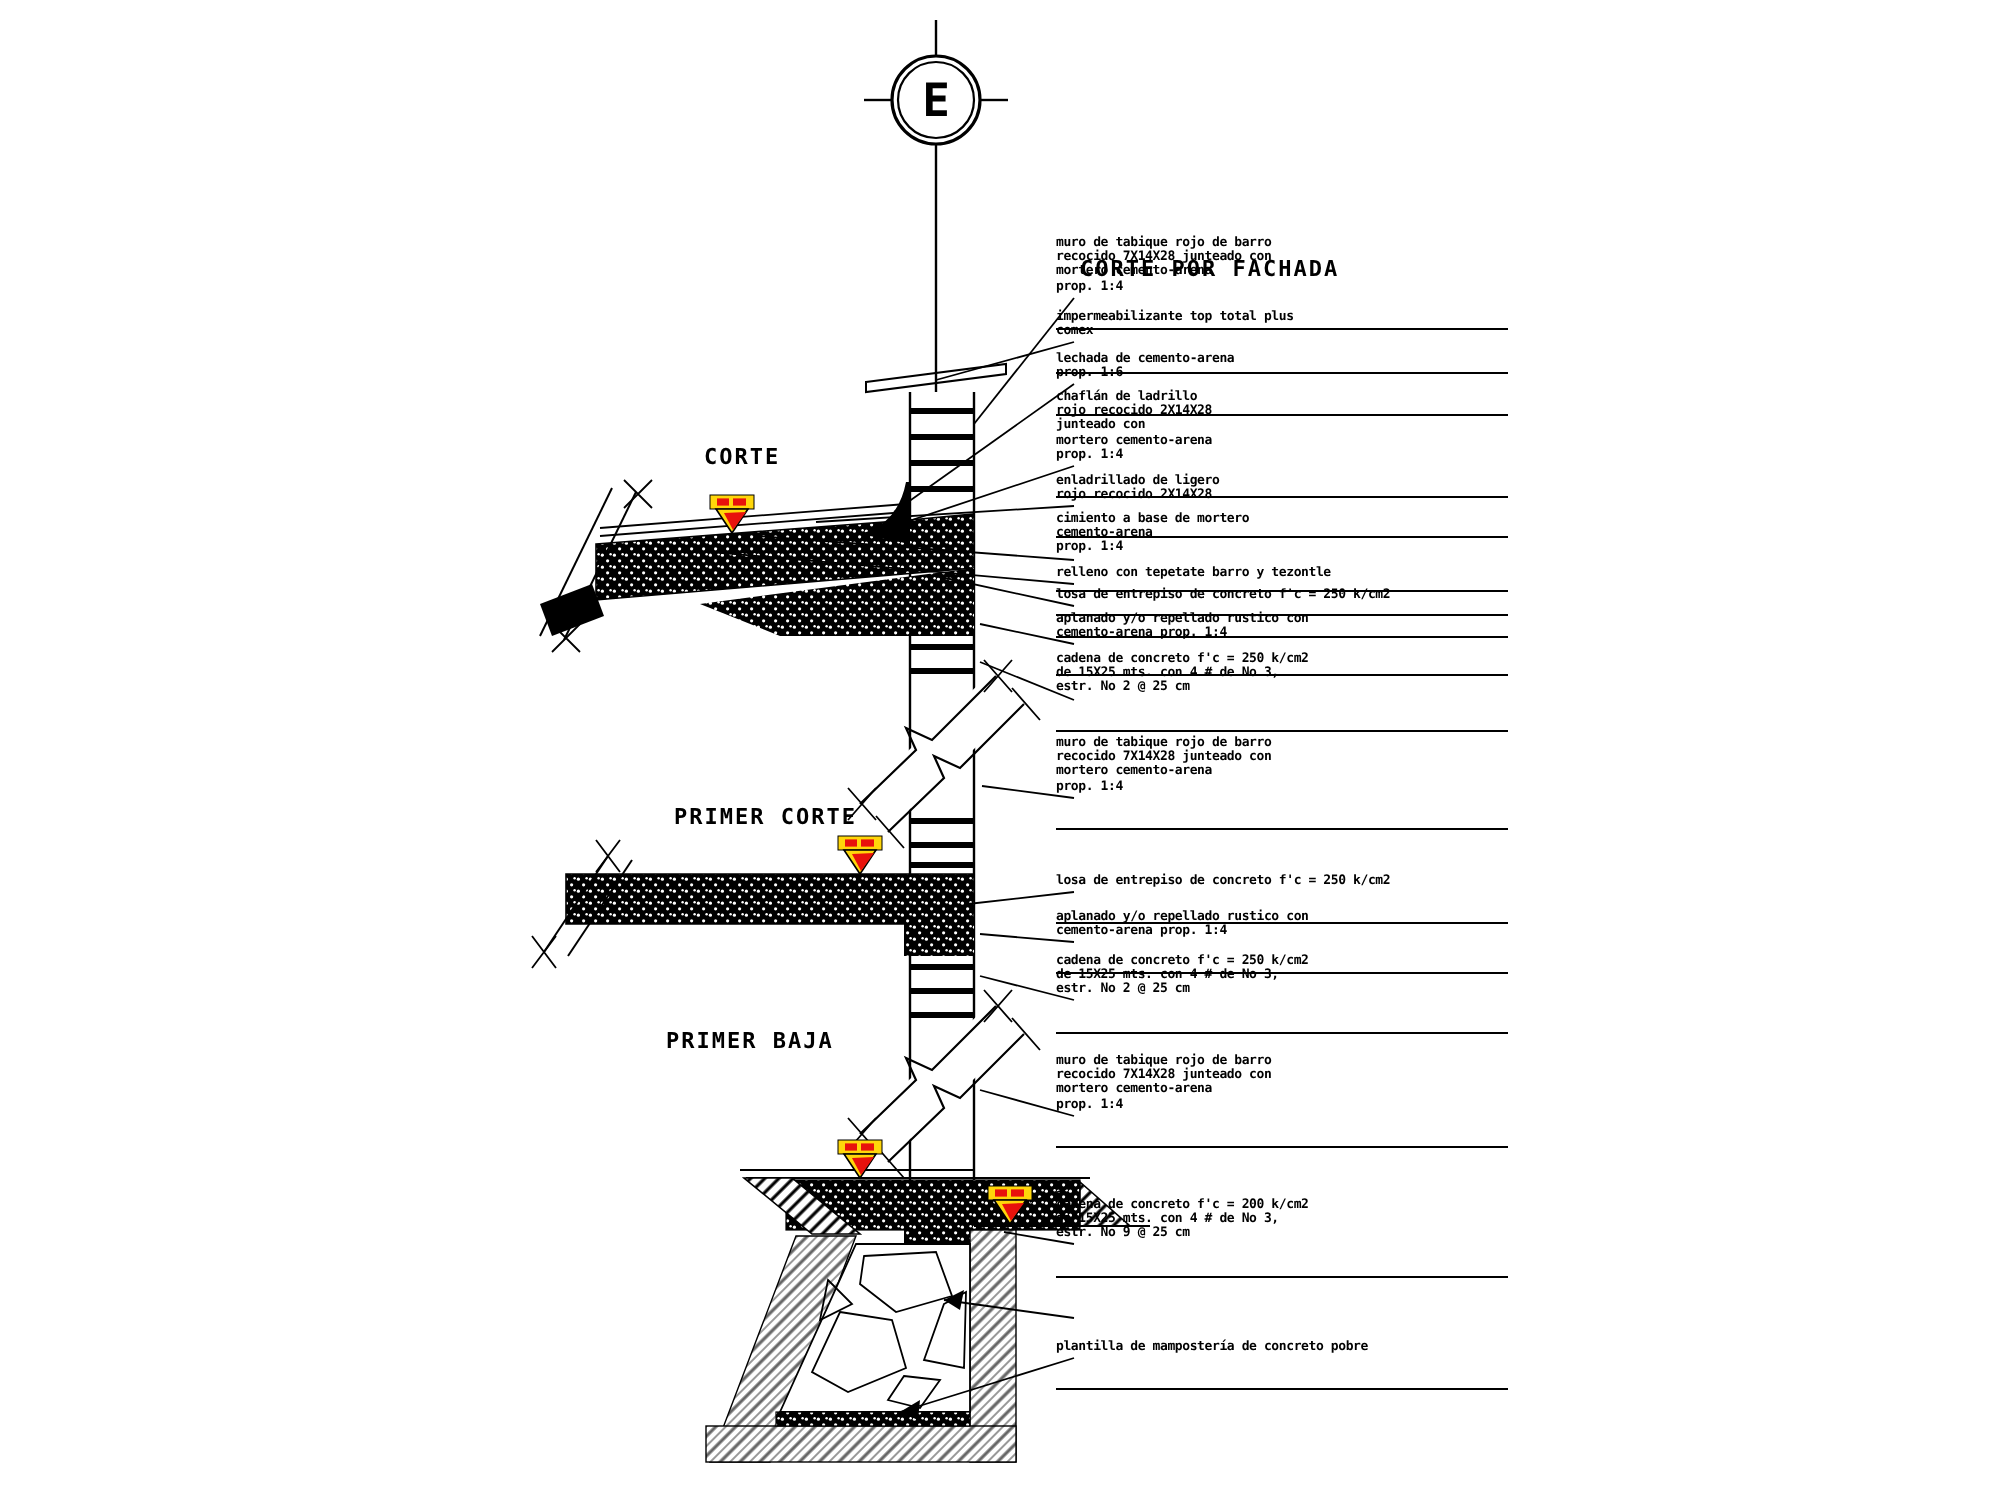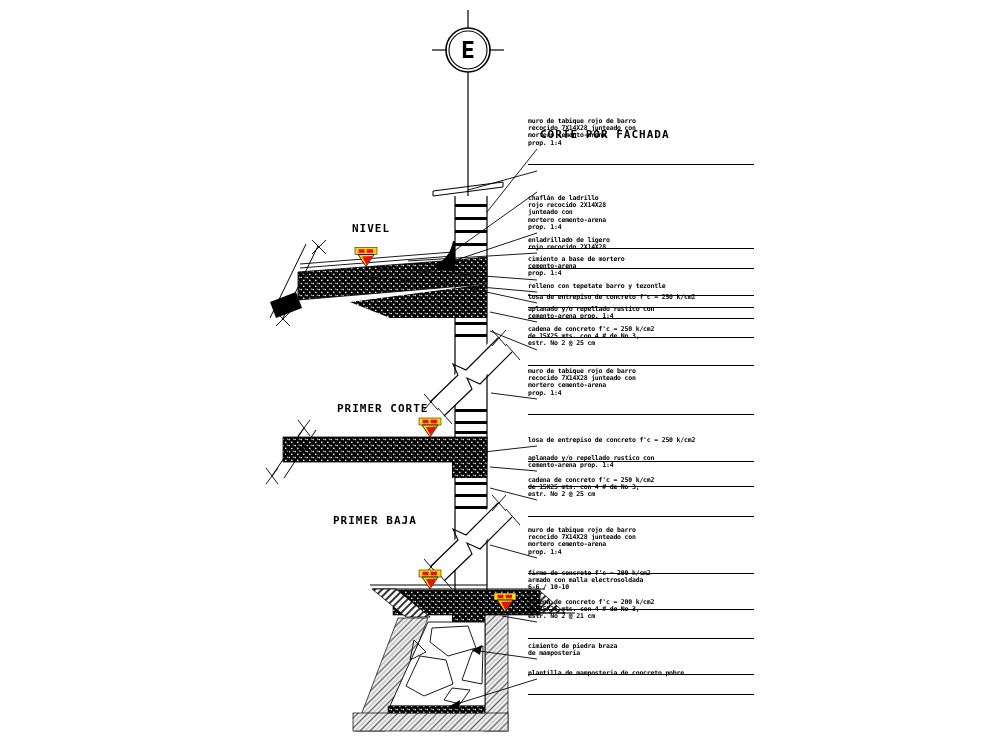--- a/index.html
+++ b/index.html
@@ -162,28 +162,32 @@
       <line x1="432" y1="50" x2="446" y2="50" stroke="#000" stroke-width="1.2"></line>
       <line x1="490" y1="50" x2="504" y2="50" stroke="#000" stroke-width="1.2"></line>
       <circle cx="468" cy="50" r="22" fill="none" stroke="#000" stroke-width="1.6"></circle>
       <circle cx="468" cy="50" r="19" fill="none" stroke="#000" stroke-width="1.1"></circle>
       <text x="468" y="58" text-anchor="middle" font-family="DejaVu Sans Mono, monospace" font-size="23" font-weight="bold" fill="#000">E</text>
     </g>
   </svg>
 
   <div class="title">CORTE POR FACHADA</div>
 
-  <div class="lvl" style="left:352px;top:223px">NIVEL</div>
+  <div class="lvl" style="left:352px;top:223px">CORTE</div>
   <div class="lvl" style="left:337px;top:403px">PRIMER CORTE</div>
   <div class="lvl" style="left:333px;top:515px">PRIMER BAJA</div>
 
   <div class="ann" style="top:118px">muro de tabique rojo de barro
 recocido 7X14X28 junteado con
 mortero cemento-arena
 prop. 1:4</div>
+  <div class="ann" style="top:155px">impermeabilizante top total plus
+comex</div>
+  <div class="ann" style="top:176px">lechada de cemento-arena
+prop. 1:6</div>
   <div class="ann" style="top:195px">chaflán de ladrillo
 rojo recocido 2X14X28
 junteado con
 mortero cemento-arena
 prop. 1:4</div>
   <div class="ann" style="top:237px">enladrillado de ligero
 rojo recocido 2X14X28</div>
   <div class="ann" style="top:256px">cimiento a base de mortero
 cemento-arena
 prop. 1:4</div>
@@ -201,23 +205,18 @@
   <div class="ann" style="top:437px">losa de entrepiso de concreto f'c = 250 k/cm2</div>
   <div class="ann" style="top:455px">aplanado y/o repellado rustico con
 cemento-arena prop. 1:4</div>
   <div class="ann" style="top:477px">cadena de concreto f'c = 250 k/cm2
 de 15X25 mts. con 4 # de No 3,
 estr. No 2 @ 25 cm</div>
   <div class="ann" style="top:527px">muro de tabique rojo de barro
 recocido 7X14X28 junteado con
 mortero cemento-arena
 prop. 1:4</div>
-  <div class="ann" style="top:570px">firme de concreto f'c = 200 k/cm2
-armado con malla electrosoldada
-6-6 / 10-10</div>
   <div class="ann" style="top:599px">cadena de concreto f'c = 200 k/cm2
 de 15X25 mts. con 4 # de No 3,
-estr. No 2 @ 21 cm</div>
-  <div class="ann" style="top:643px">cimiento de piedra braza
-de mampostería</div>
+estr. No 9 @ 25 cm</div>
   <div class="ann" style="top:670px">plantilla de mampostería de concreto pobre</div>
 
 </div>
 
 </body></html>

